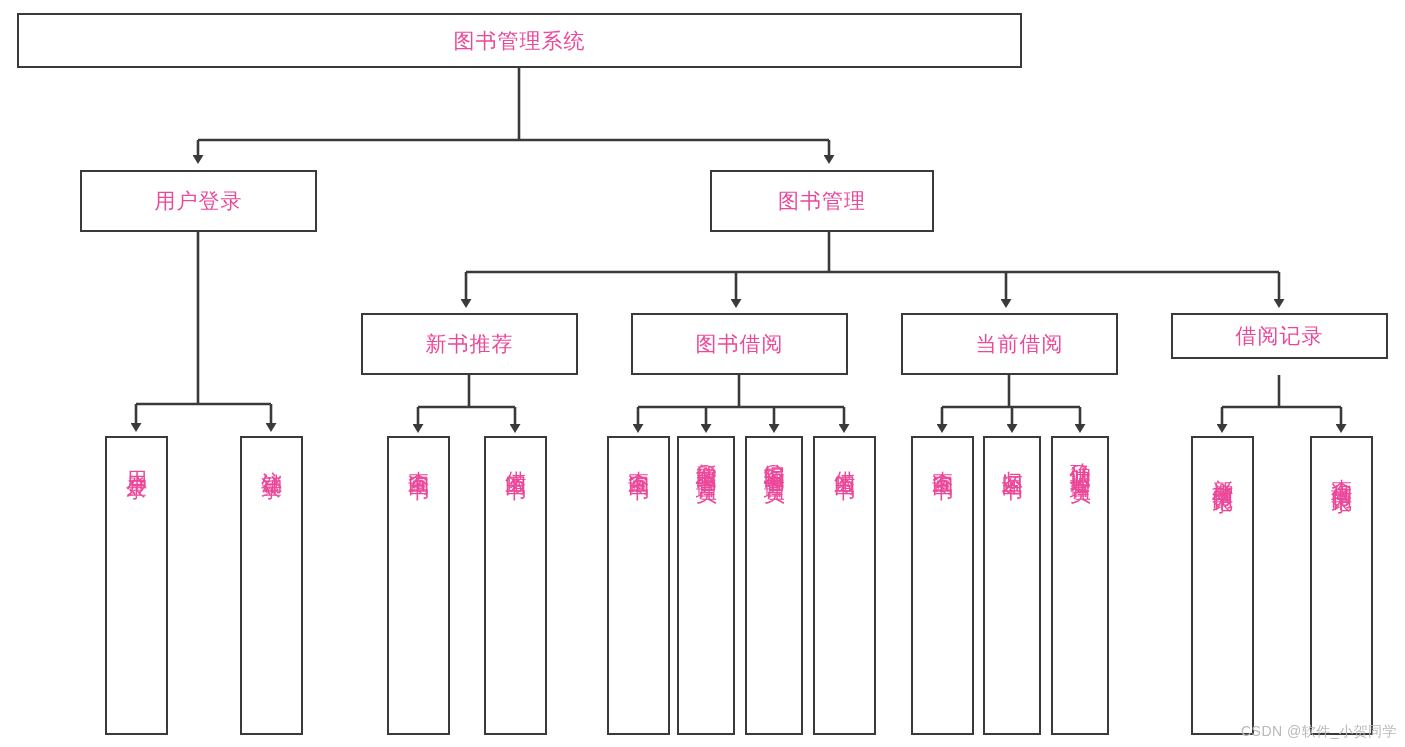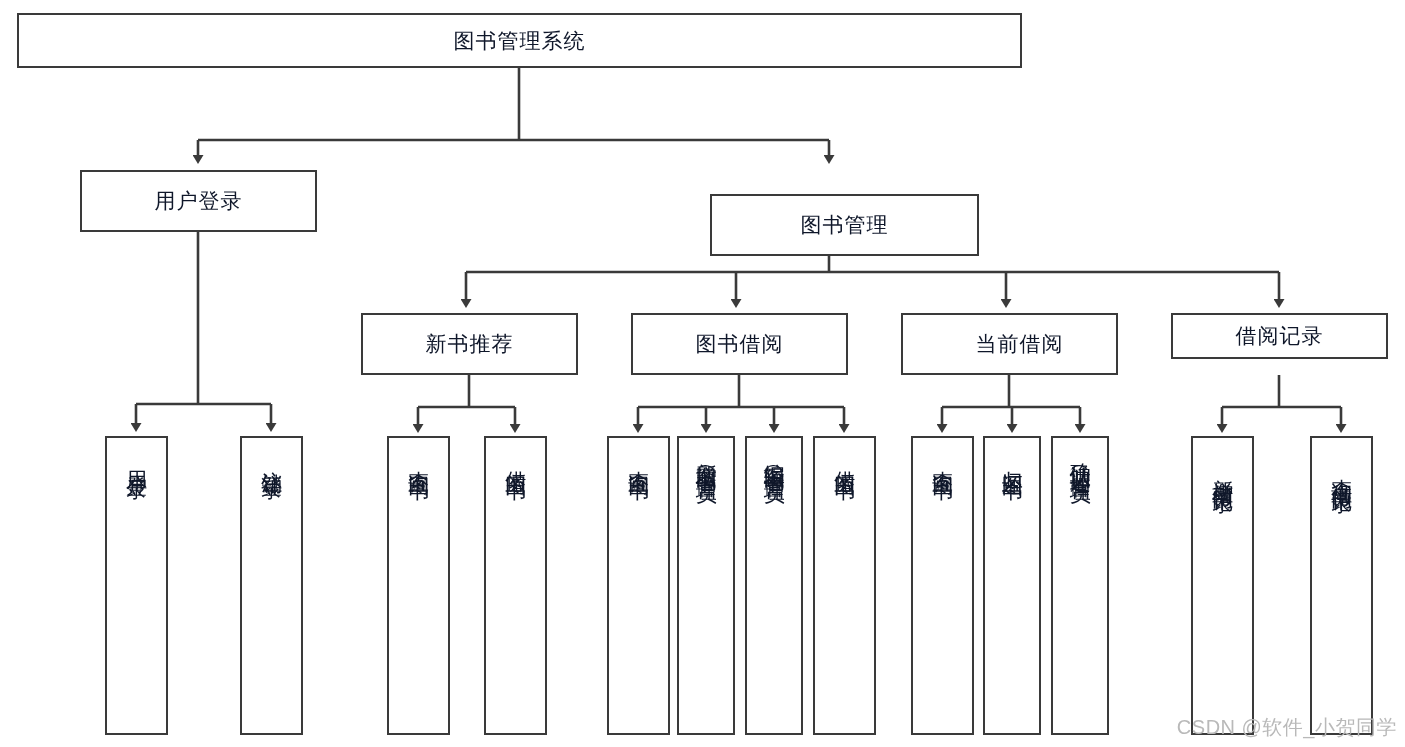--- a/index.html
+++ b/index.html
@@ -25,21 +25,21 @@
     height: 747px;
   }
   .node {
     position: absolute;
     box-sizing: border-box;
     border: 2px solid #3a3a3a;
     background: #ffffff;
     display: flex;
     align-items: center;
     justify-content: center;
-    color: #0f172a;
+    color: #ec4899;
   }
   .node.horiz {
     font-size: 21px;
     letter-spacing: 1px;
   }
   .node.vert {
     align-items: flex-start;
     justify-content: center;
     padding-top: 16px;
   }
@@ -48,21 +48,21 @@
     text-orientation: upright;
     font-size: 21px;
     line-height: 1.08;
     letter-spacing: 3px;
     white-space: nowrap;
   }
   .watermark {
     position: absolute;
     right: 8px;
     bottom: 6px;
-    font-size: 20px;
+    font-size: 14px;
     color: #b9b9b9;
     letter-spacing: 0.5px;
     white-space: nowrap;
     text-align: right;
   }
 </style>
 </head>
 <body>
 
 <div id="canvas">
@@ -117,21 +117,21 @@
     </g>
   </svg>
 
   <div class="node horiz" style="left:17px;top:13px;width:1005px;height:55px;">
     <span>图书管理系统</span>
   </div>
 
   <div class="node horiz" style="left:80px;top:170px;width:237px;height:62px;">
     <span>用户登录</span>
   </div>
-  <div class="node horiz" style="left:710px;top:170px;width:269px;height:62px;margin-top:24px;">
+  <div class="node horiz" style="left:710px;top:170px;width:224px;height:62px;">
     <span>图书管理</span>
   </div>
 
   <div class="node horiz" style="left:361px;top:313px;width:217px;height:62px;">
     <span>新书推荐</span>
   </div>
   <div class="node horiz" style="left:631px;top:313px;width:217px;height:62px;">
     <span>图书借阅</span>
   </div>
   <div class="node horiz" style="left:901px;top:313px;width:217px;height:62px;padding-left:20px;">

